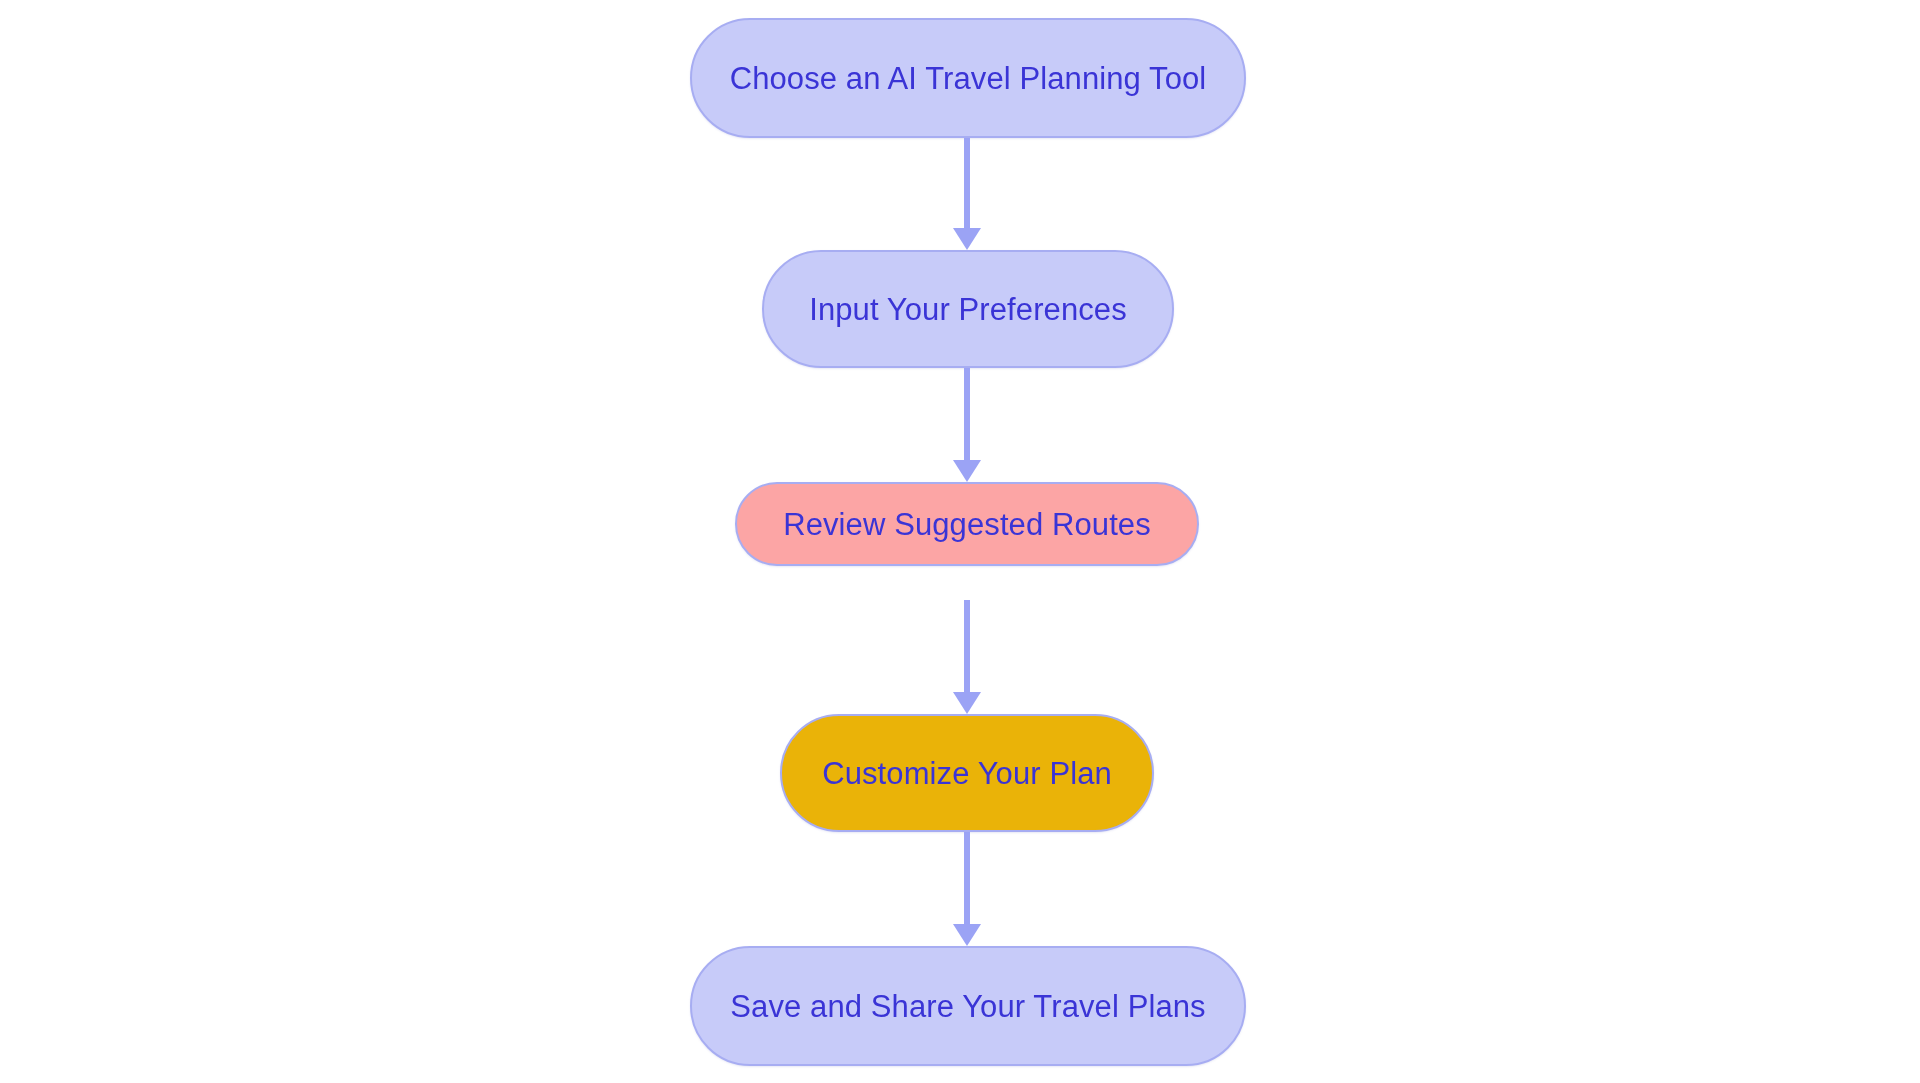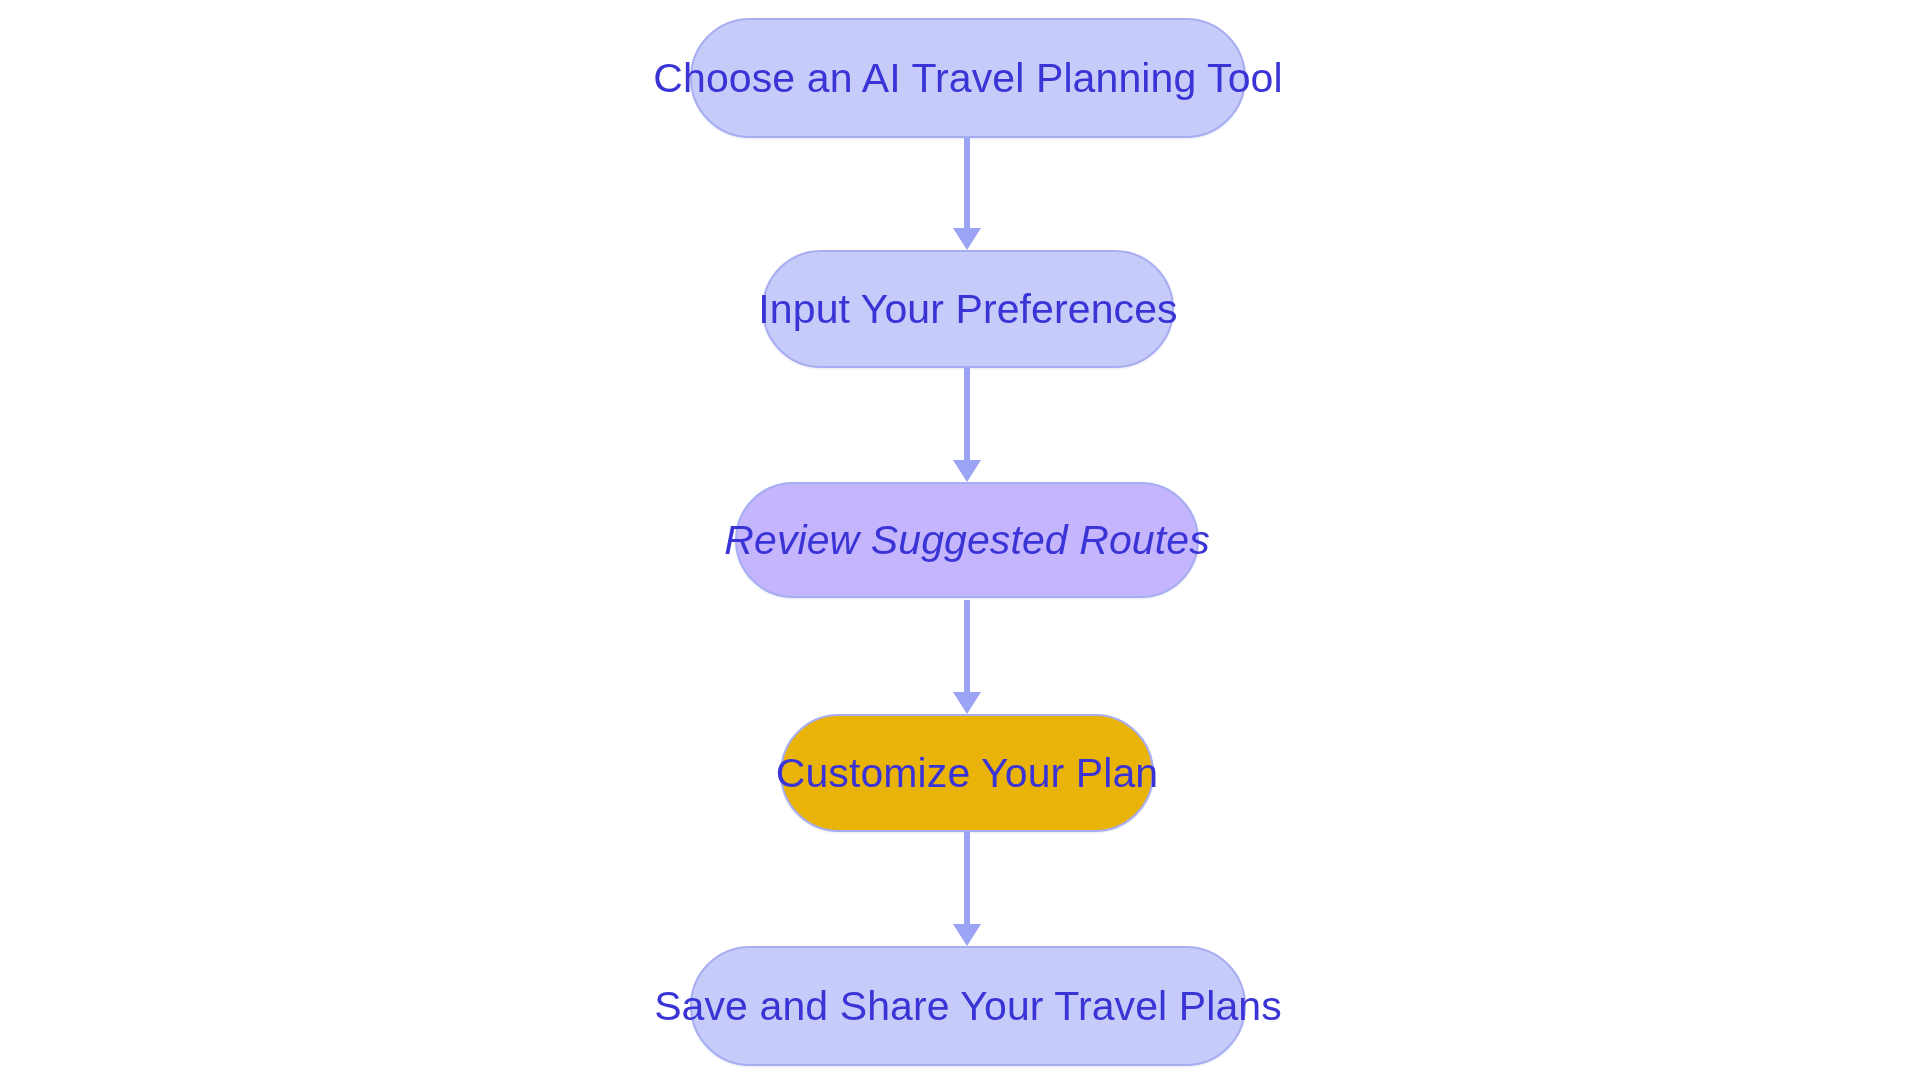--- a/index.html
+++ b/index.html
@@ -28,21 +28,21 @@
     box-sizing: border-box;
     display: flex;
     align-items: center;
     justify-content: center;
     background: #c7cbf9;
     border: 2px solid #a7adf2;
     border-radius: 999px;
     box-shadow: 0 1px 2px rgba(120,125,200,0.18);
   }
   .flow-node-label {
-    font-size: 41px;
+    font-size: 31px;
     line-height: 1;
     color: #3a34d6;
     letter-spacing: 0.1px;
     white-space: nowrap;
     font-weight: 400;
     text-align: center;
     padding: 0 10px;
   }
 
   
@@ -68,21 +68,21 @@
 
   <div class="flow-node" style="left: 762px; top: 250px; width: 412px; height: 118px; background: rgb(199, 203, 249); border-color: rgb(167, 173, 242);">
     <span class="flow-node-label" style="color: rgb(58, 52, 214);">Input Your Preferences</span>
   </div>
 
   <svg class="flow-connector" viewBox="0 0 28 114" preserveAspectRatio="none" style="left: 953px; top: 368px; width: 28px; height: 114px;">
     <line x1="14" y1="0" x2="14" y2="94" stroke="#9ba3f5" stroke-width="6"></line>
     <polygon points="0,92 28,92 14,114" fill="#9ba3f5"></polygon>
   </svg>
 
-  <div class="flow-node" style="left: 735px; top: 482px; width: 464px; height: 116px; background: #c4b5fd; border-color: rgb(167, 173, 242); font-style: italic;">
+  <div class="flow-node" style="left: 735px; top: 482px; width: 464px; height: 84px; background: #fca5a5; border-color: rgb(167, 173, 242);">
     <span class="flow-node-label" style="color: rgb(58, 52, 214);">Review Suggested Routes</span>
   </div>
 
   <svg class="flow-connector" viewBox="0 0 28 114" preserveAspectRatio="none" style="left: 953px; top: 600px; width: 28px; height: 114px;">
     <line x1="14" y1="0" x2="14" y2="94" stroke="#9ba3f5" stroke-width="6"></line>
     <polygon points="0,92 28,92 14,114" fill="#9ba3f5"></polygon>
   </svg>
 
   <div class="flow-node" style="left: 780px; top: 714px; width: 374px; height: 118px; background: #eab308; border-color: rgb(167, 173, 242);">
     <span class="flow-node-label" style="color: rgb(58, 52, 214);">Customize Your Plan</span>

